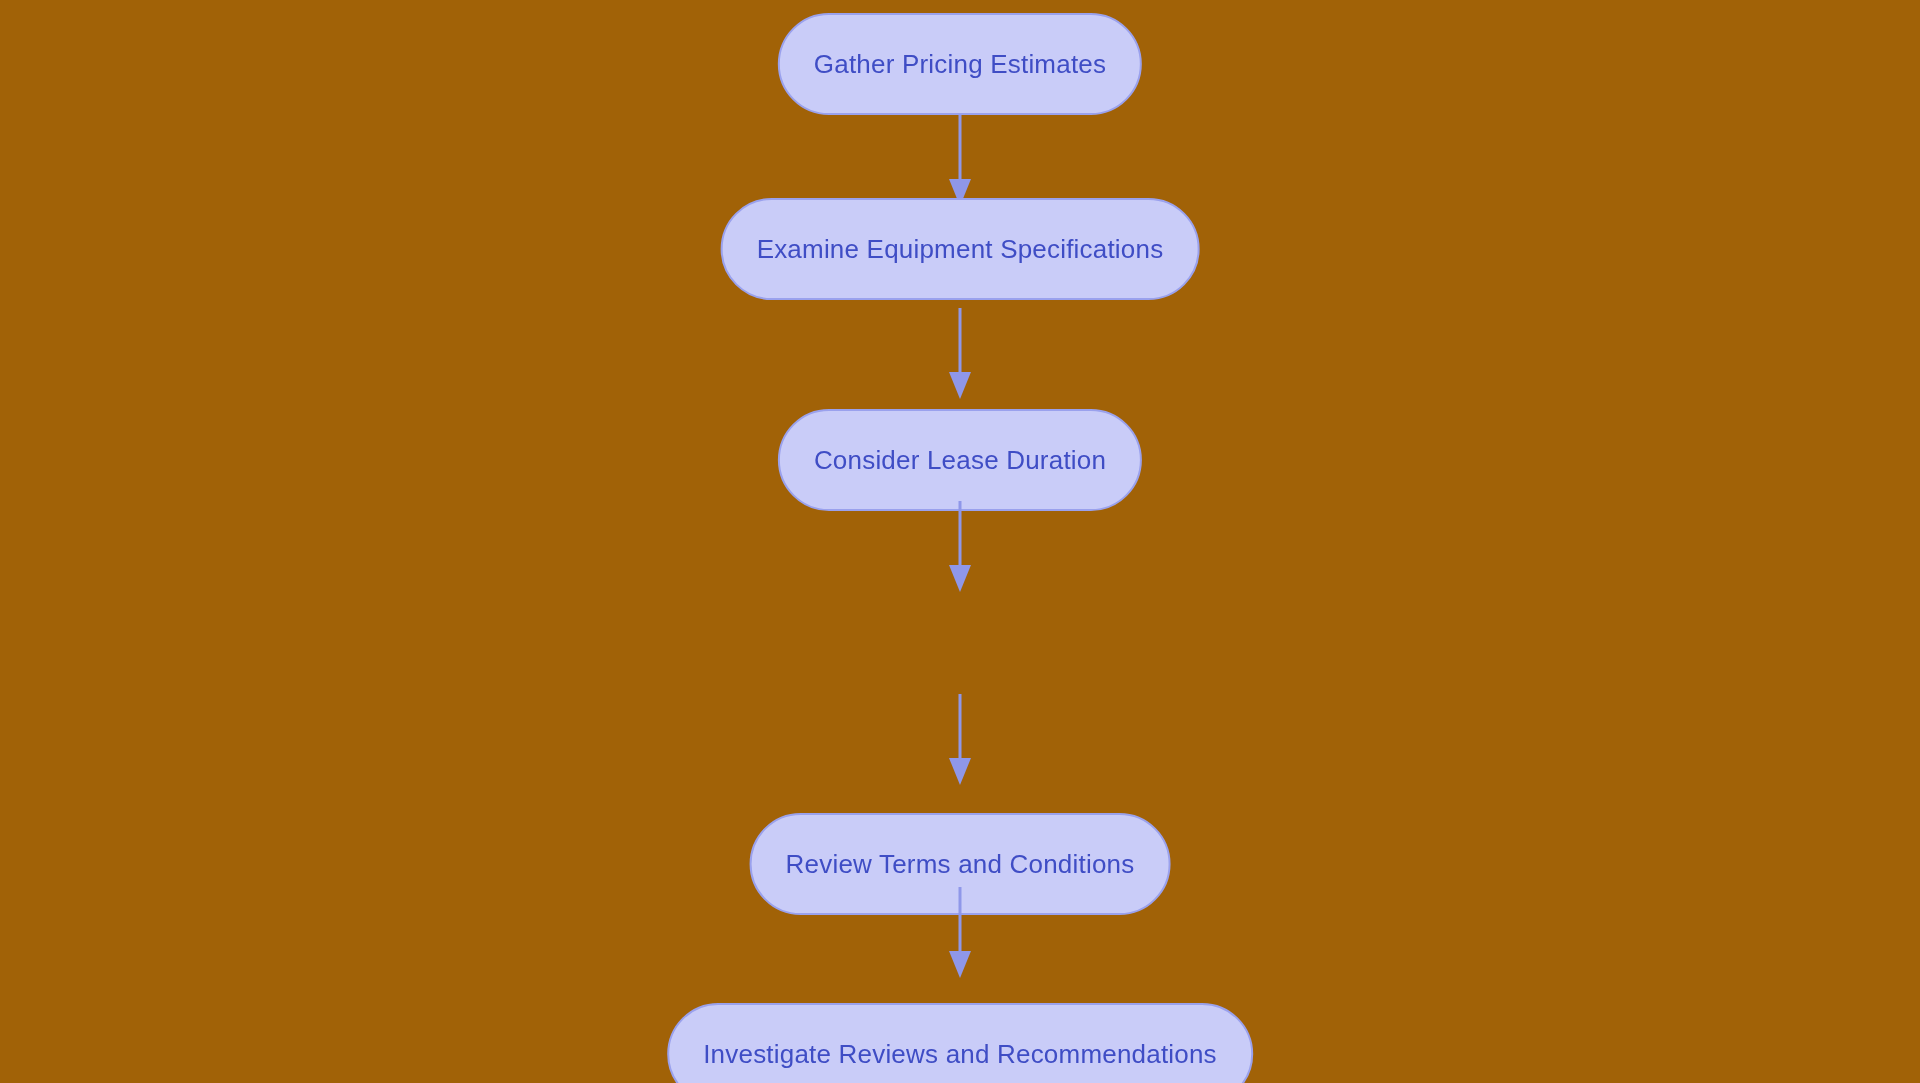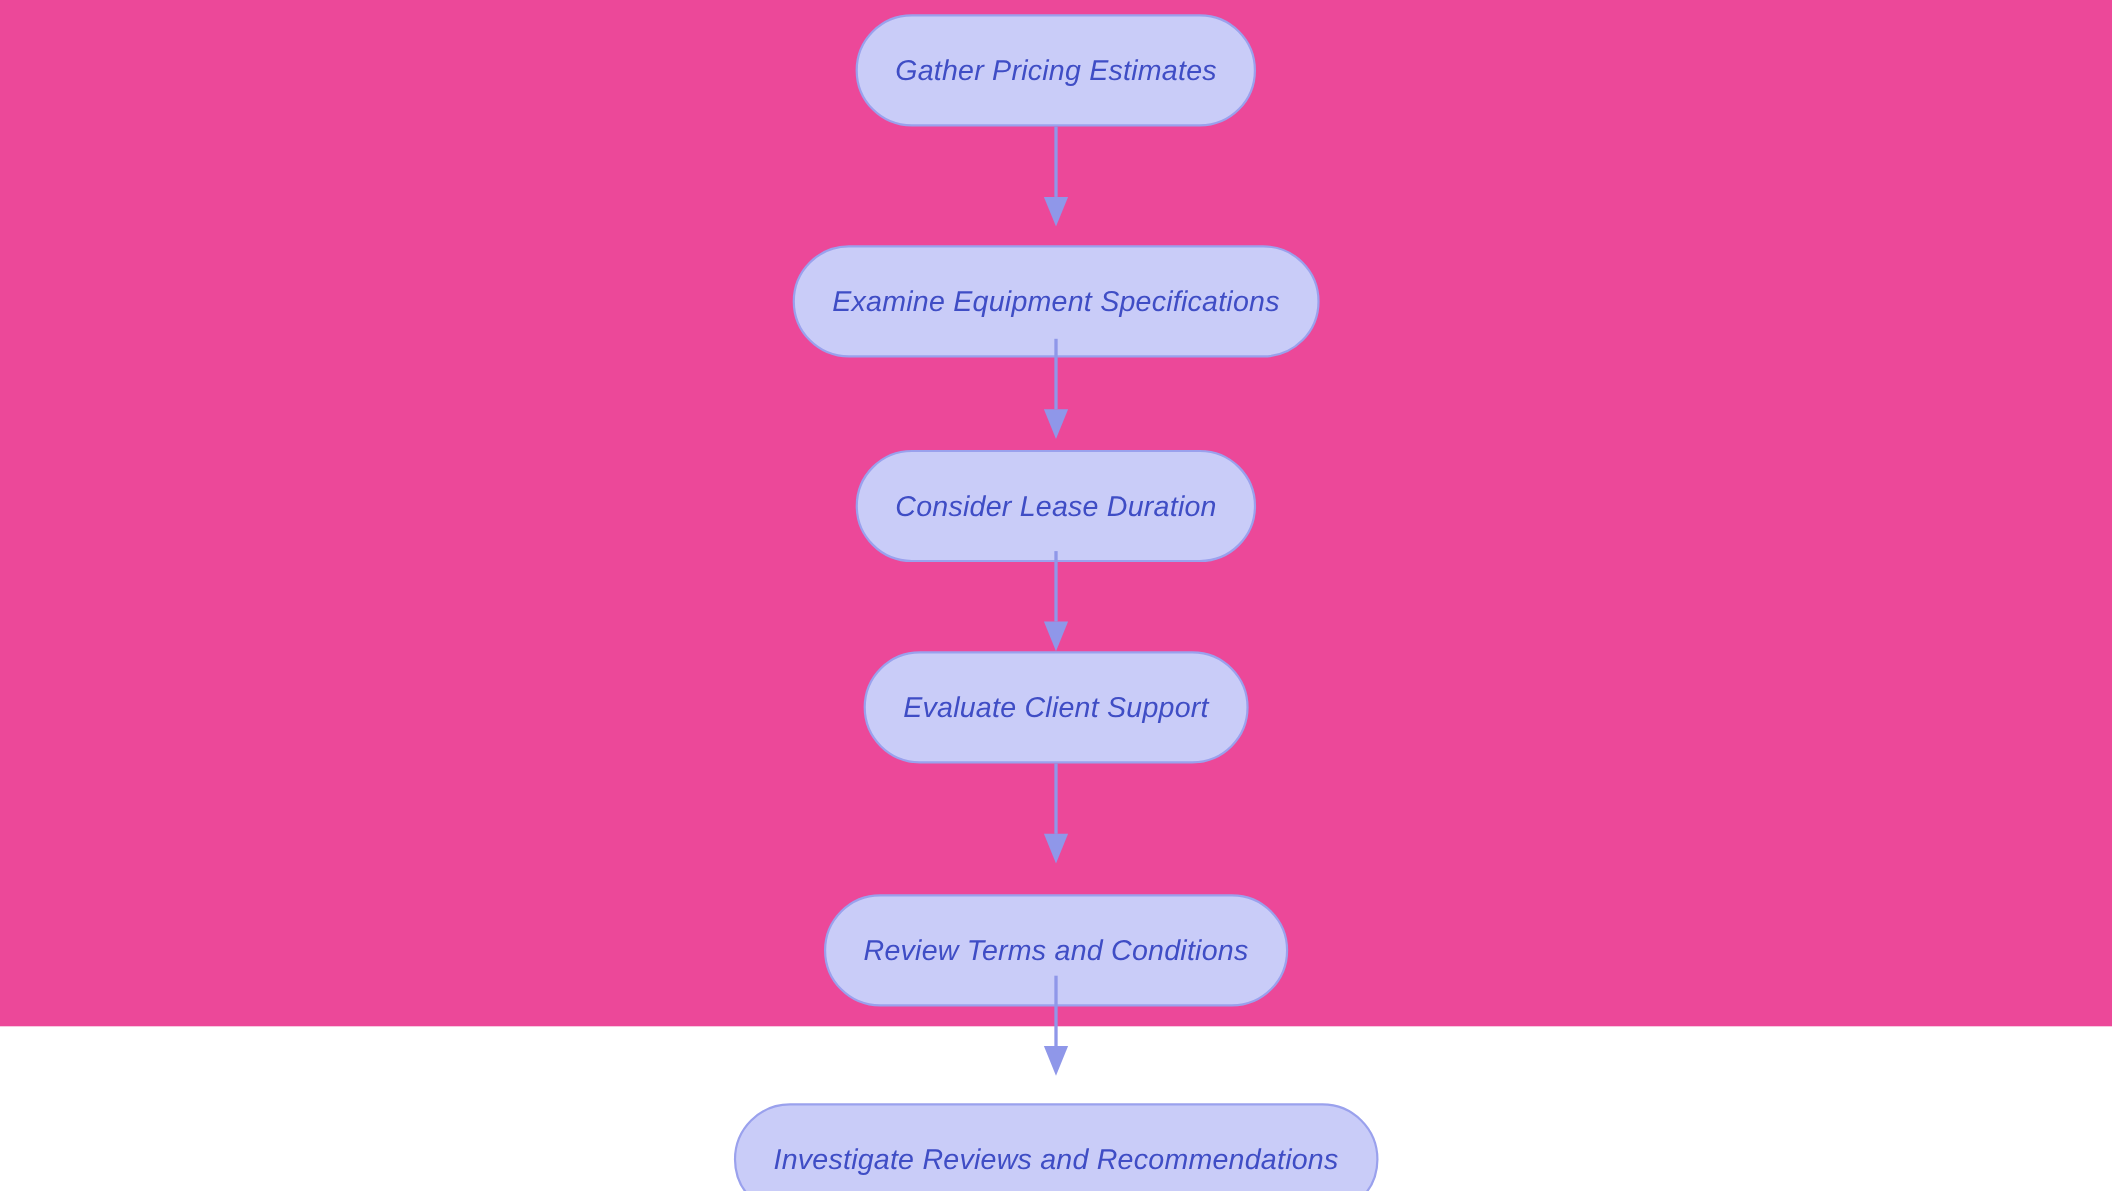--- a/index.html
+++ b/index.html
@@ -9,23 +9,22 @@
   body {
     width: 1920px;
     height: 1083px;
     background: #ffffff;
     font-family: "Liberation Sans", sans-serif;
     overflow: hidden;
   }
   #canvas {
     position: relative;
     width: 1920px;
-    height: 933px;
-    background: #ec4899;
-    font-style: italic;
+    height: 1083px;
+    background: #a16207;
   }
   .node {
     position: absolute;
     left: 50%;
     transform: translateX(-50%);
     height: 102px;
     box-sizing: border-box;
     background: var(--node-fill);
     border: 2px solid var(--node-border);
     border-radius: 51px;
@@ -63,36 +62,33 @@
 
 <div id="canvas">
 
 <div class="node" style="top: 13px; min-width: 358px;">
       <span class="node-label">Gather Pricing Estimates</span>
     </div>
     <div>
       <div class="arrow-line" style="top: 115px; height: 64px;"></div>
       <div class="arrow-head" style="top: 179px;"></div>
     </div>
-    <div class="node" style="top: 223px; min-width: 472px;">
+    <div class="node" style="top: 198px; min-width: 472px;">
       <span class="node-label">Examine Equipment Specifications</span>
     </div>
     <div>
       <div class="arrow-line" style="top: 308px; height: 64px;"></div>
       <div class="arrow-head" style="top: 372px;"></div>
     </div>
     <div class="node" style="top: 409px; min-width: 356px;">
       <span class="node-label">Consider Lease Duration</span>
     </div>
     <div>
       <div class="arrow-line" style="top: 501px; height: 64px;"></div>
       <div class="arrow-head" style="top: 565px;"></div>
-    </div>
-    <div class="node" style="top: 592px; min-width: 348px;">
-      <span class="node-label">Evaluate Client Support</span>
     </div>
     <div>
       <div class="arrow-line" style="top: 694px; height: 64px;"></div>
       <div class="arrow-head" style="top: 758px;"></div>
     </div>
     <div class="node" style="top: 785px; min-width: 414px; margin-top: 28px;">
       <span class="node-label">Review Terms and Conditions</span>
     </div>
     <div>
       <div class="arrow-line" style="top: 887px; height: 64px;"></div>

